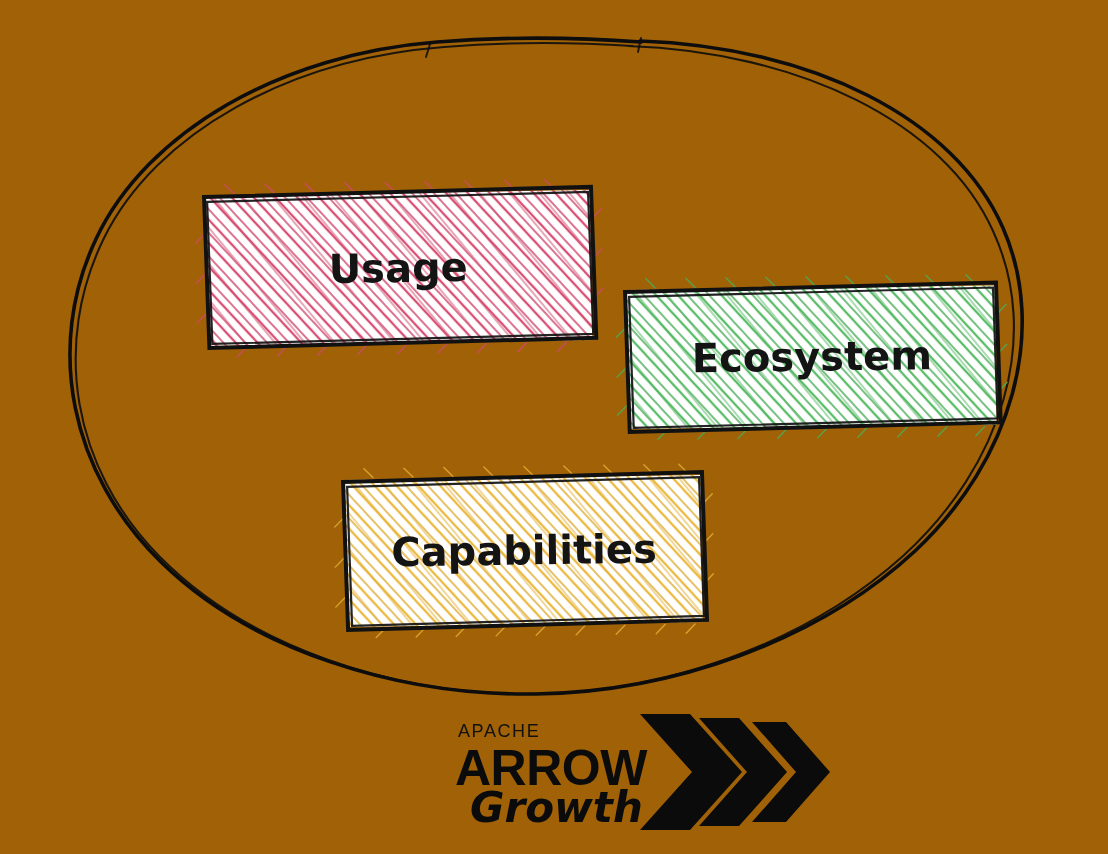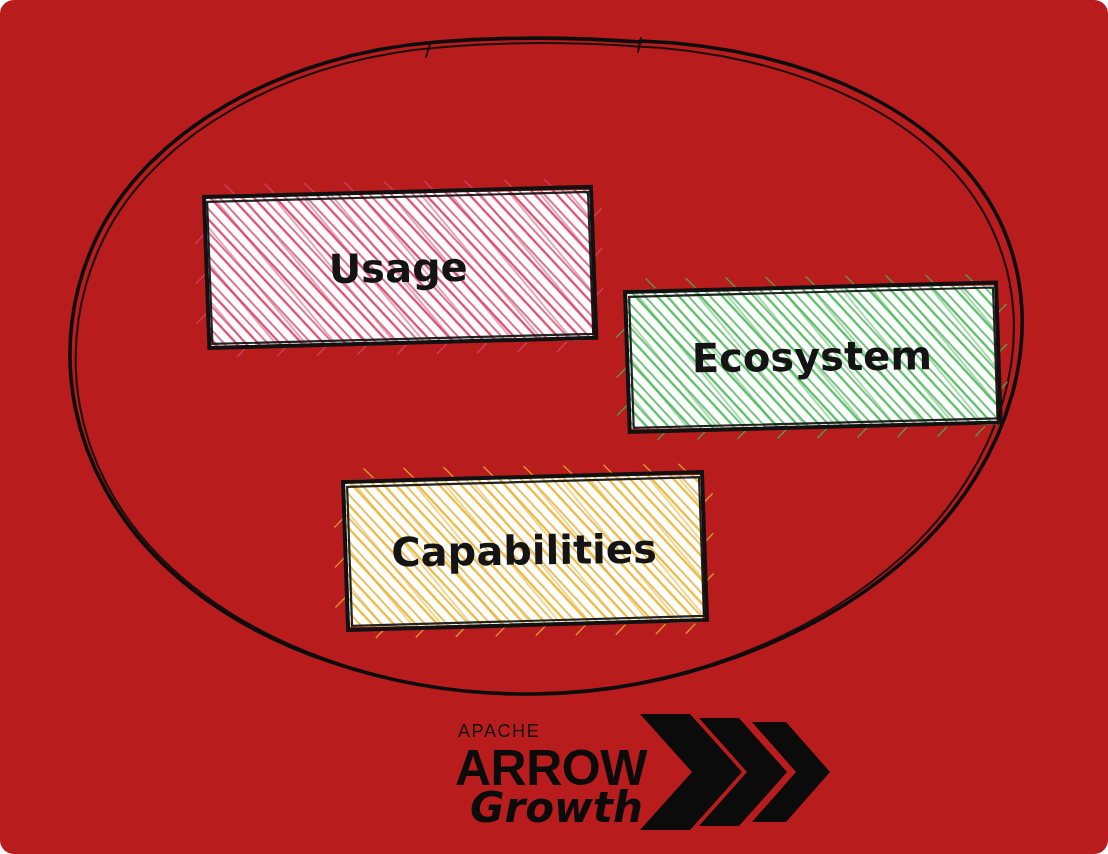--- a/index.html
+++ b/index.html
@@ -11,22 +11,21 @@
   body {
     width: 1108px;
     height: 854px;
     overflow: hidden;
     font-family: "DejaVu Sans", sans-serif;
   }
   #canvas-root {
     position: relative;
     width: 1108px;
     height: 854px;
-    background: #b91c1c;
-    border-radius: 14px;
+    background: #a16207;
   }
   #diagram-svg {
     position: absolute;
     top: 0;
     left: 0;
     width: 1108px;
     height: 854px;
     display: block;
   }
   .box-label {

